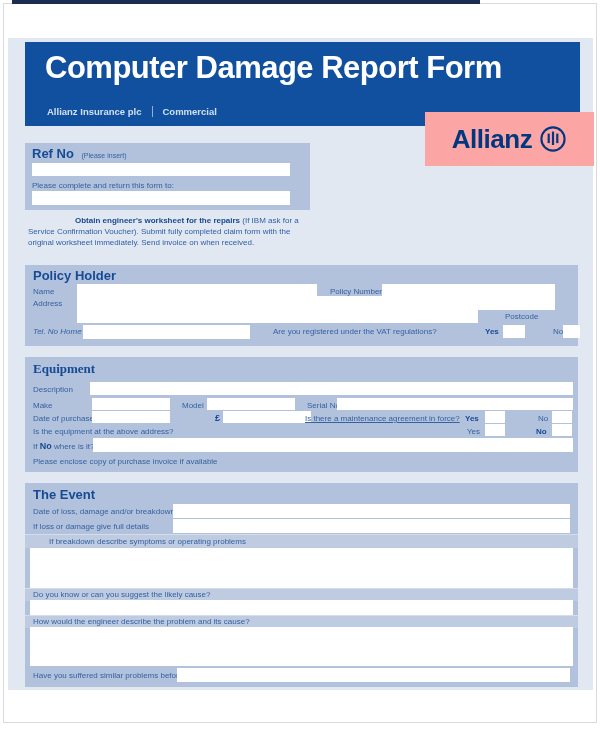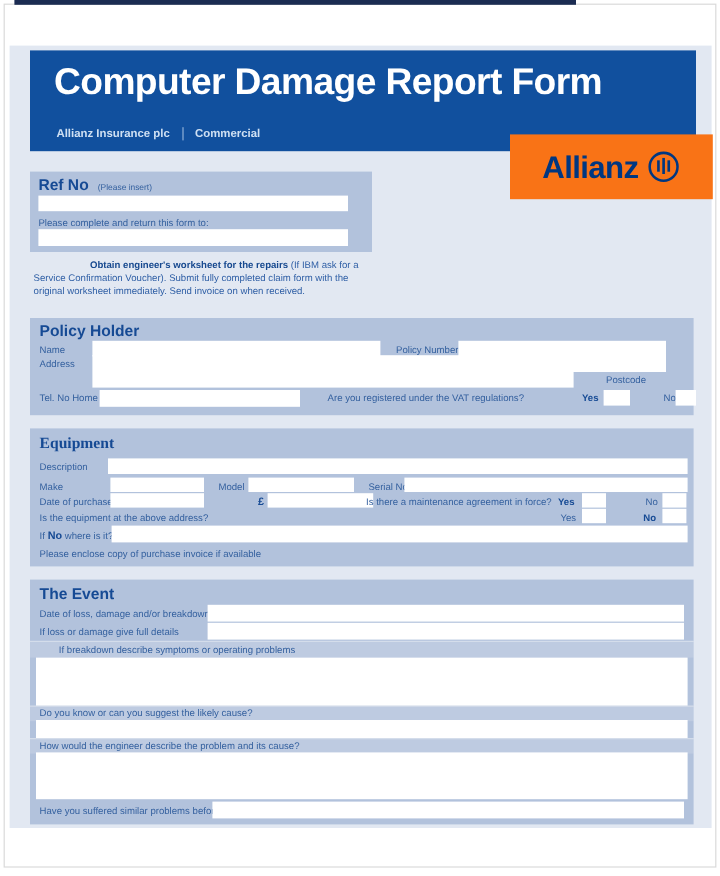--- a/index.html
+++ b/index.html
@@ -7,21 +7,21 @@
           font-family:"Liberation Sans",sans-serif;-webkit-font-smoothing:antialiased;}
   .frame{position:absolute;left:3px;top:3px;width:592px;height:718px;border:1px solid #dadada;}
   .topstrip{position:absolute;left:12px;top:0;width:468px;height:4px;background:#1b2c52;}
   .page{position:absolute;left:8px;top:38px;width:585px;height:652px;background:#e2e8f2;}
 
   
   .hdr{position:absolute;left:25px;top:42px;width:555px;height:84px;background:#11509e;}
   .hdr-title{position:absolute;left:20px;top:8px;color:#ffffff;font-size:31px;font-weight:600;letter-spacing:-0.5px;}
   .hdr-sub{position:absolute;left:22px;bottom:9px;display:flex;align-items:center;color:#cfe0f3;font-size:9.5px;font-weight:600;}
   .hdr-sep{display:inline-block;width:1px;height:11px;background:#8fb0d8;margin:0 10px;}
-  .logobox{position:absolute;left:425px;top:112px;width:169px;height:54px;background:#f97316;
+  .logobox{position:absolute;left:425px;top:112px;width:169px;height:54px;background:#fca5a5;
            display:flex;align-items:center;justify-content:center;}
   .logotext{color:#003781;font-size:26px;font-weight:bold;letter-spacing:-0.5px;}
   .emblem{margin-left:7px;}
 
   
   .panel{position:absolute;background:#b2c2dc;}
   .hdg{position:absolute;color:#164a94;font-size:13px;font-weight:bold;}
   .lbl{position:absolute;color:#35619f;font-size:8px;white-space:nowrap;}
   .lbl.sm{font-size:7px;}
   .lbl.b{color:#164a94;font-weight:bold;}
@@ -79,21 +79,21 @@
       <div class="lbl" style="left:8px;top:22px;">Name</div>
       <div class="inp" style="left:52px;top:19px;width:240px;height:13px;"></div>
       <div class="lbl" style="left:305px;top:22px;">Policy Number</div>
       <div class="inp" style="left:357px;top:19px;width:173px;height:13px;"></div>
 
       <div class="lbl" style="left:8px;top:34px;">Address</div>
       <div class="inp" style="left:52px;top:31px;width:478px;height:14px;"></div>
       <div class="inp" style="left:52px;top:45px;width:401px;height:13px;"></div>
       <div class="lbl" style="left:480px;top:47px;">Postcode</div>
 
-      <div class="lbl" style="left:8px;top:62px;">Tel. No Home</div>
+      <div class="lbl" style="left:8px;top:62px;font-style:italic;">Tel. No Home</div>
       <div class="inp" style="left:58px;top:60px;width:167px;height:14px;"></div>
       <div class="lbl" style="left:248px;top:62px;">Are you registered under the VAT regulations?</div>
       <div class="lbl b" style="left:460px;top:62px;">Yes</div>
       <div class="cb" style="left:478px;top:60px;width:22px;height:13px;"></div>
       <div class="lbl" style="left:528px;top:62px;">No</div>
       <div class="cb" style="left:538px;top:60px;width:17px;height:13px;"></div>
     </div>
 
     <div class="panel" style="left:17px;top:319px;width:553px;height:115px;">
       <div class="hdg" style="left:8px;top:4px;font-family:Liberation Serif, serif;">Equipment</div>
@@ -106,21 +106,21 @@
       <div class="lbl" style="left:157px;top:44px;">Model</div>
       <div class="inp" style="left:182px;top:41px;width:88px;height:12px;"></div>
       <div class="lbl" style="left:282px;top:44px;">Serial No</div>
       <div class="inp" style="left:312px;top:41px;width:236px;height:12px;"></div>
 
       <div class="lbl" style="left:8px;top:57px;">Date of purchase</div>
       <div class="inp" style="left:67px;top:54px;width:78px;height:12px;"></div>
       <div class="lbl" style="left:157px;top:57px;margin-left:44px;">Cost Price</div>
       <div class="lbl b" style="left:190px;top:56px;font-size:9px;">£</div>
       <div class="inp" style="left:198px;top:54px;width:88px;height:12px;"></div>
-      <div class="lbl" style="left:280px;top:57px;">Is there a maintenance agreement in force?</div>
+      <div class="lbl" style="left:280px;top:57px;text-decoration:underline;">Is there a maintenance agreement in force?</div>
       <div class="lbl b" style="left:440px;top:57px;">Yes</div>
       <div class="cb" style="left:460px;top:54px;width:20px;height:12px;"></div>
       <div class="lbl" style="left:513px;top:57px;">No</div>
       <div class="cb" style="left:527px;top:54px;width:20px;height:12px;"></div>
 
       <div class="lbl" style="left:8px;top:70px;">Is the equipment at the above address?</div>
       <div class="lbl" style="left:442px;top:70px;">Yes</div>
       <div class="cb" style="left:460px;top:67px;width:20px;height:12px;"></div>
       <div class="lbl b" style="left:511px;top:70px;">No</div>
       <div class="cb" style="left:527px;top:67px;width:20px;height:12px;"></div>

